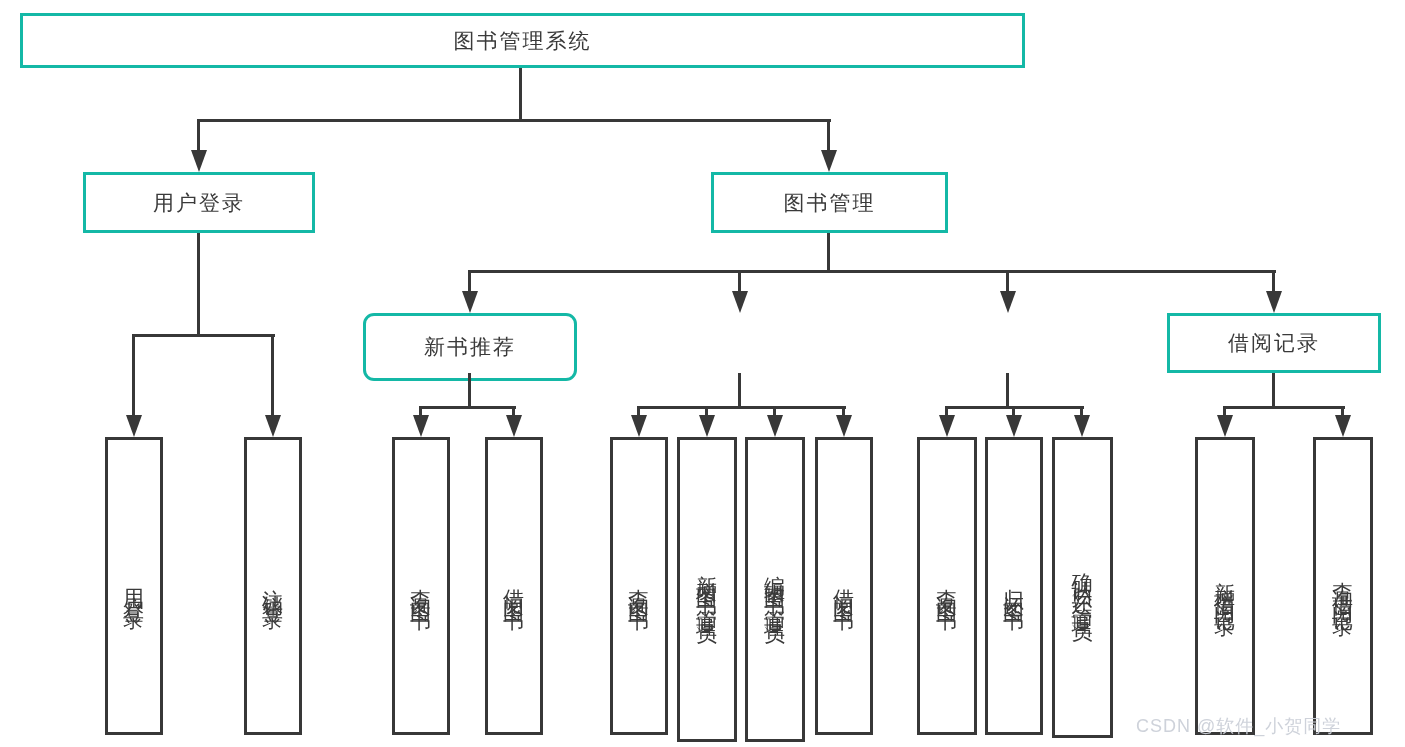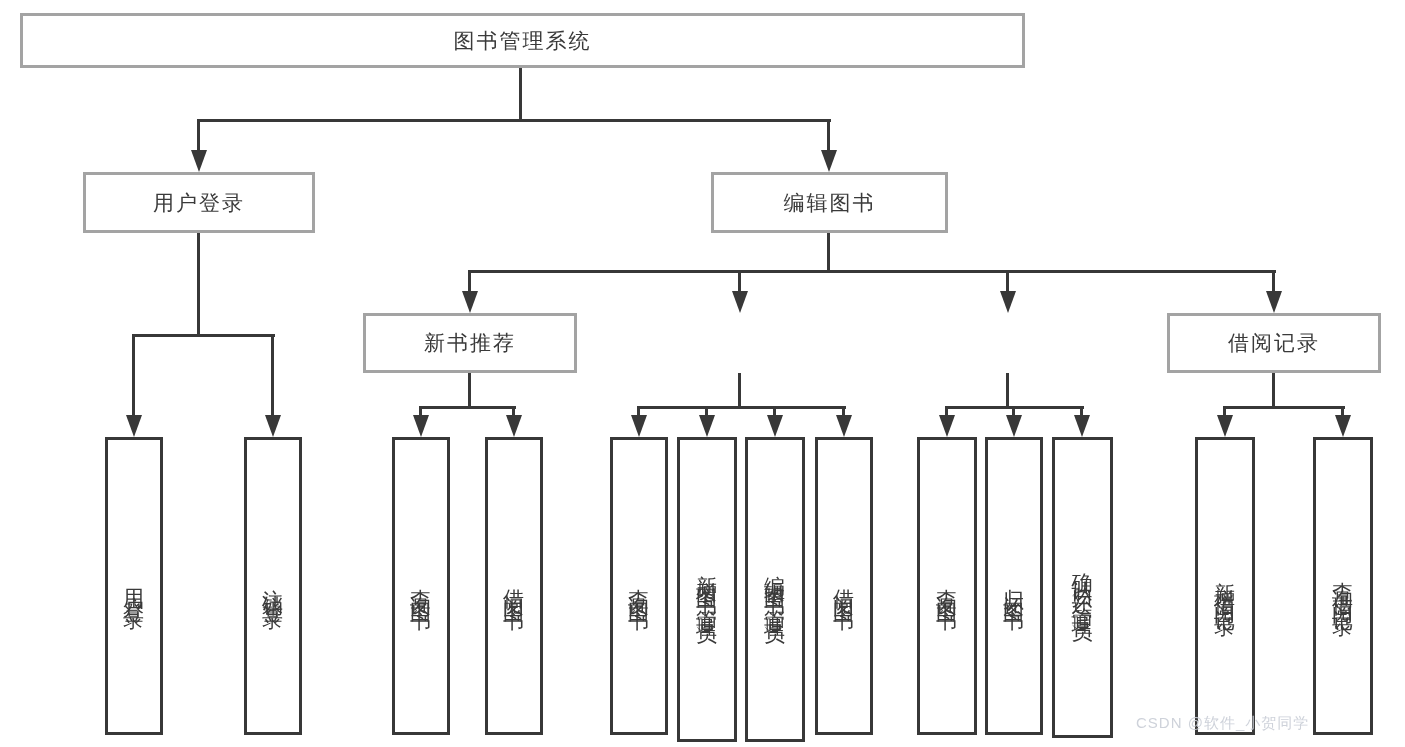--- a/index.html
+++ b/index.html
@@ -1,62 +1,62 @@
 <!DOCTYPE html>
 <html><head>
 <meta charset="utf-8">
 <style>
   html,body{margin:0;padding:0;background:#fff;}
   #canvas{
     position:relative;width:1405px;height:747px;background:#ffffff;
     font-family:"Liberation Sans","DejaVu Sans",sans-serif;overflow:hidden;
   }
   .box{
-    position:absolute;box-sizing:border-box;border:3px solid #a3a3a3;background:#fff;
+    position:absolute;box-sizing:border-box;border:3px solid #14b8a6;background:#fff;
     display:flex;align-items:center;justify-content:center;
     color:#3a3a3a;font-size:21px;letter-spacing:2px;white-space:nowrap;
   }
   .leaf{
     position:absolute;box-sizing:border-box;border:3px solid #383838;background:#fff;
     display:flex;align-items:center;justify-content:center;color:#3a3a3a;
   }
   .vtext{
     writing-mode:vertical-rl;text-orientation:mixed;
     font-size:21px;letter-spacing:7px;line-height:1;
   }
   .vline{position:absolute;width:3px;background:#383838;}
   .hline{position:absolute;height:3px;background:#383838;}
   .ah{
     position:absolute;width:0;height:0;
     border-left:8px solid transparent;border-right:8px solid transparent;
     border-top:22px solid #383838;
   }
   .watermark{
     position:absolute;left:1136px;top:714px;z-index:5;
-    font-size:15px;letter-spacing:1px;color:rgba(203,208,216,0.95);white-space:nowrap;
+    font-size:18px;letter-spacing:1px;color:rgba(203,208,216,0.95);white-space:nowrap;
   }
 </style>
 </head>
 <body>
 
 <div id="canvas">
 
   <div class="box" style="left:20px;top:13px;width:1005px;height:55px;">
     <span>图书管理系统</span>
   </div>
 
   <div class="box" style="left:83px;top:172px;width:232px;height:61px;">
     <span>用户登录</span>
   </div>
 
   <div class="box" style="left:711px;top:172px;width:237px;height:61px;">
-    <span>编辑图书</span>
+    <span>图书管理</span>
   </div>
 
-  <div class="box" style="left:363px;top:313px;width:214px;height:60px;">
+  <div class="box" style="left:363px;top:313px;width:214px;height:68px;border-radius:11px;">
     <span>新书推荐</span>
   </div>
 
 
 
   <div class="box" style="left:1167px;top:313px;width:214px;height:60px;">
     <span>借阅记录</span>
   </div>
 
   <div class="leaf" style="left:105px;top:437px;width:58px;height:298px;">

